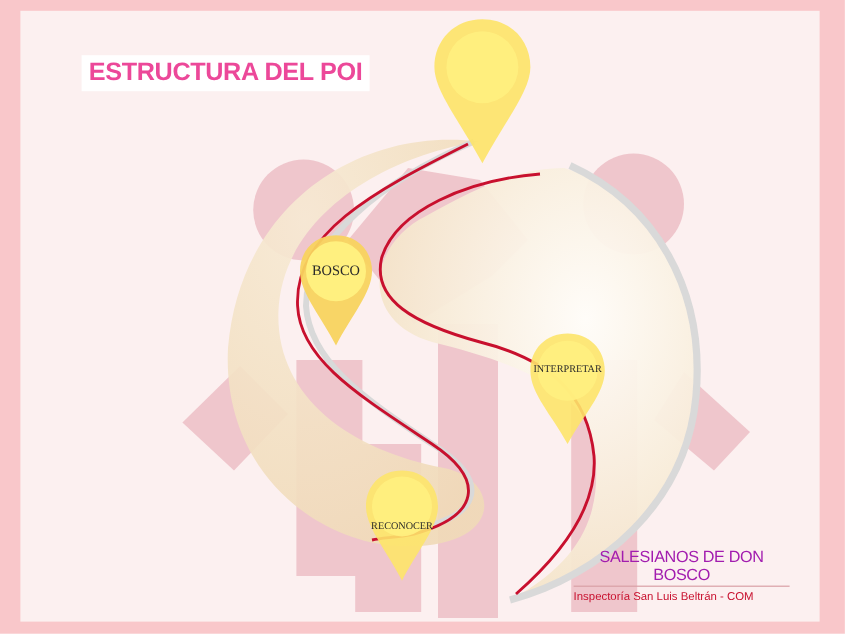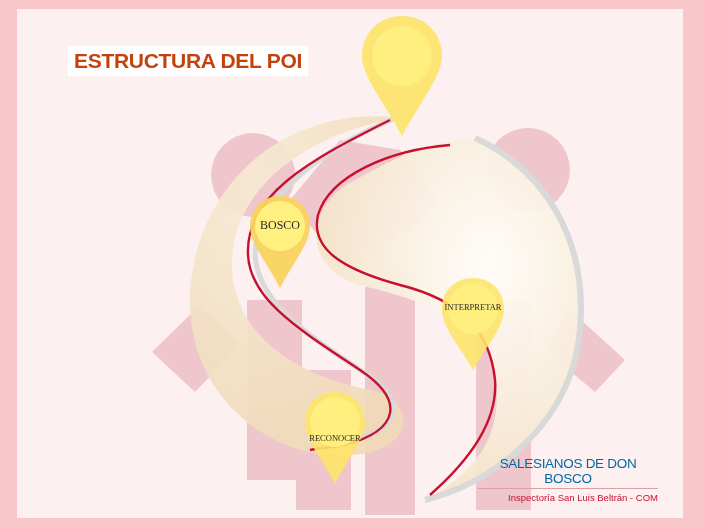--- a/index.html
+++ b/index.html
@@ -1,25 +1,25 @@
 <!DOCTYPE html>
 <html><head>
 <meta charset="utf-8">
 <style>
   html, body { margin:0; padding:0; }
   body { width:704px; height:528px; position:relative; overflow:hidden; background:#f9c7ca; font-family:"Liberation Sans", sans-serif; }
   .canvas { position:absolute; left:17px; top:9px; width:666px; height:509px; background:#fcf0f0; overflow:hidden; }
   .bg-svg, .logo-svg { position:absolute; left:0; top:0; width:704px; height:528px; }
-  .title { position:absolute; left:68px; top:46px; padding:2px 6px; background:#ffffff; color:#c2410c; font-family:"Liberation Sans", sans-serif; font-weight:bold; font-size:21px; letter-spacing:-0.3px; line-height:26px; }
+  .title { position:absolute; left:68px; top:46px; padding:2px 6px; background:#ffffff; color:#ec4899; font-family:"Liberation Sans", sans-serif; font-weight:bold; font-size:21px; letter-spacing:-0.3px; line-height:26px; }
   .pin { position:absolute; }
   .pin svg { position:absolute; left:0; top:0; }
   .pin-label { position:absolute; left:0; width:100%; text-align:center; font-family:"Liberation Serif", serif; color:#2a2a2a; line-height:1.15; }
   .brand { position:absolute; left:478px; top:456px; width:180px; }
-  .brand-name { color:#0369a1; font-size:13.5px; letter-spacing:-0.3px; text-align:center; border-bottom:1px solid #d9a0a6; padding-bottom:2px; }
-  .brand-sub { color:#c8102e; font-size:9.5px; text-align:right; margin-top:3px; }
+  .brand-name { color:#a21caf; font-size:13.5px; letter-spacing:-0.3px; text-align:center; border-bottom:1px solid #d9a0a6; padding-bottom:2px; }
+  .brand-sub { color:#c8102e; font-size:9.5px; text-align:left; margin-top:3px; }
 </style>
 </head>
 <body>
 
 <div class="canvas"></div>
 
 <svg class="bg-svg" viewBox="0 0 704 528">
   <g fill="#efc6cc">
 
     <circle cx="253" cy="175" r="42"></circle>

